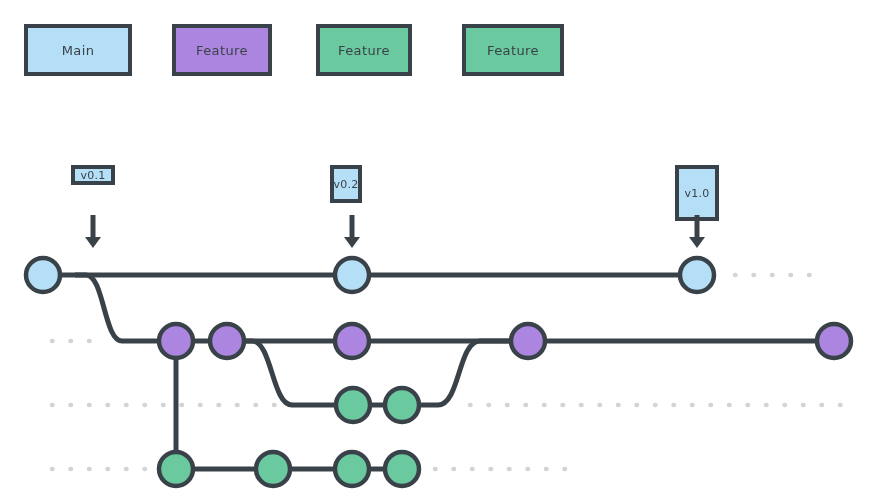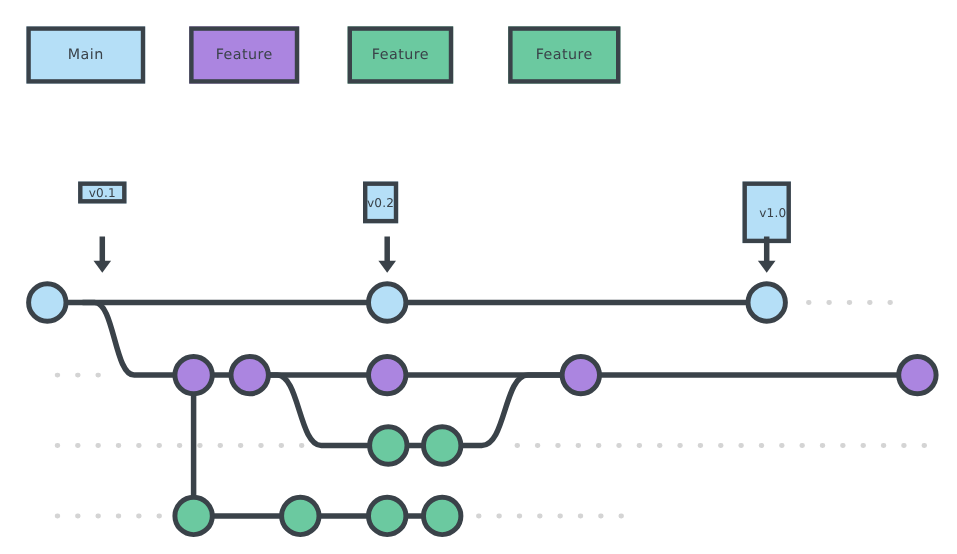--- a/index.html
+++ b/index.html
@@ -99,21 +99,21 @@
       </div>
     </div>
 
   <div id="tags">
       <div class="tag-box" style="left: 71px; top: 165px; width: 44px; height: 20px;">
         <span>v0.1</span>
       </div>
       <div class="tag-box" style="left: 330px; top: 165px; width: 32px; height: 38px;">
         <span>v0.2</span>
       </div>
-      <div class="tag-box" style="left: 675px; top: 165px; width: 44px; height: 56px; justify-content: flex-end;">
+      <div class="tag-box" style="left: 675px; top: 165px; width: 44px; height: 56px;">
         <span>v1.0</span>
       </div>
     </div>
 
   <svg class="graph" viewBox="0 0 870 504" xmlns="http://www.w3.org/2000/svg">
     <g id="dotted-group">
         <path class="dotted" d="M 735 275 L 827 275"></path>
         <path class="dotted" d="M 52 341 L 100 341"></path>
         <path class="dotted" d="M 52 405 L 300 405"></path>
         <path class="dotted" d="M 470 405 L 845 405"></path>

